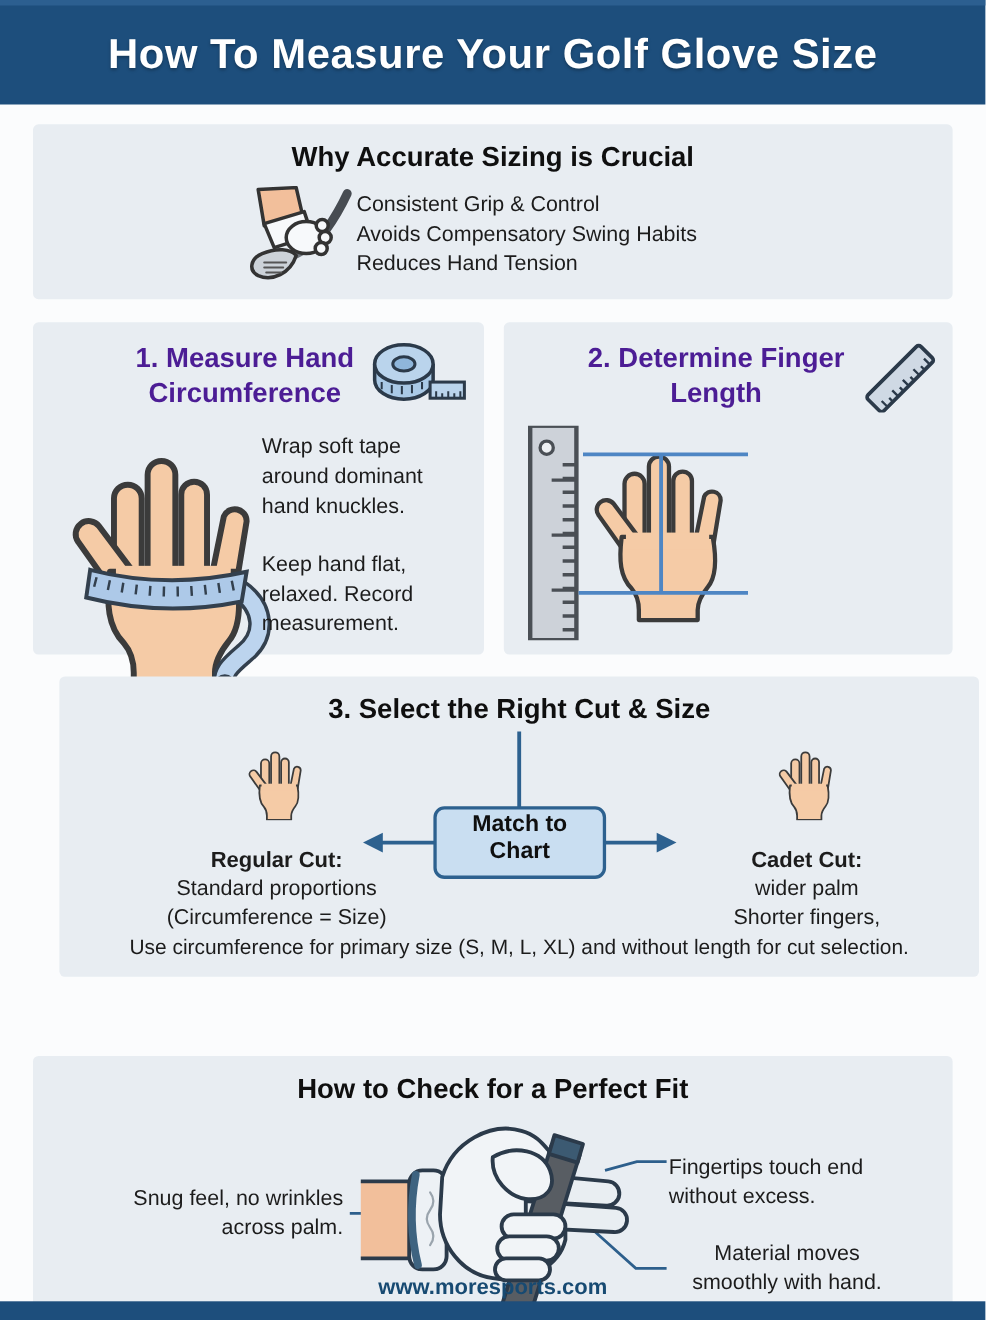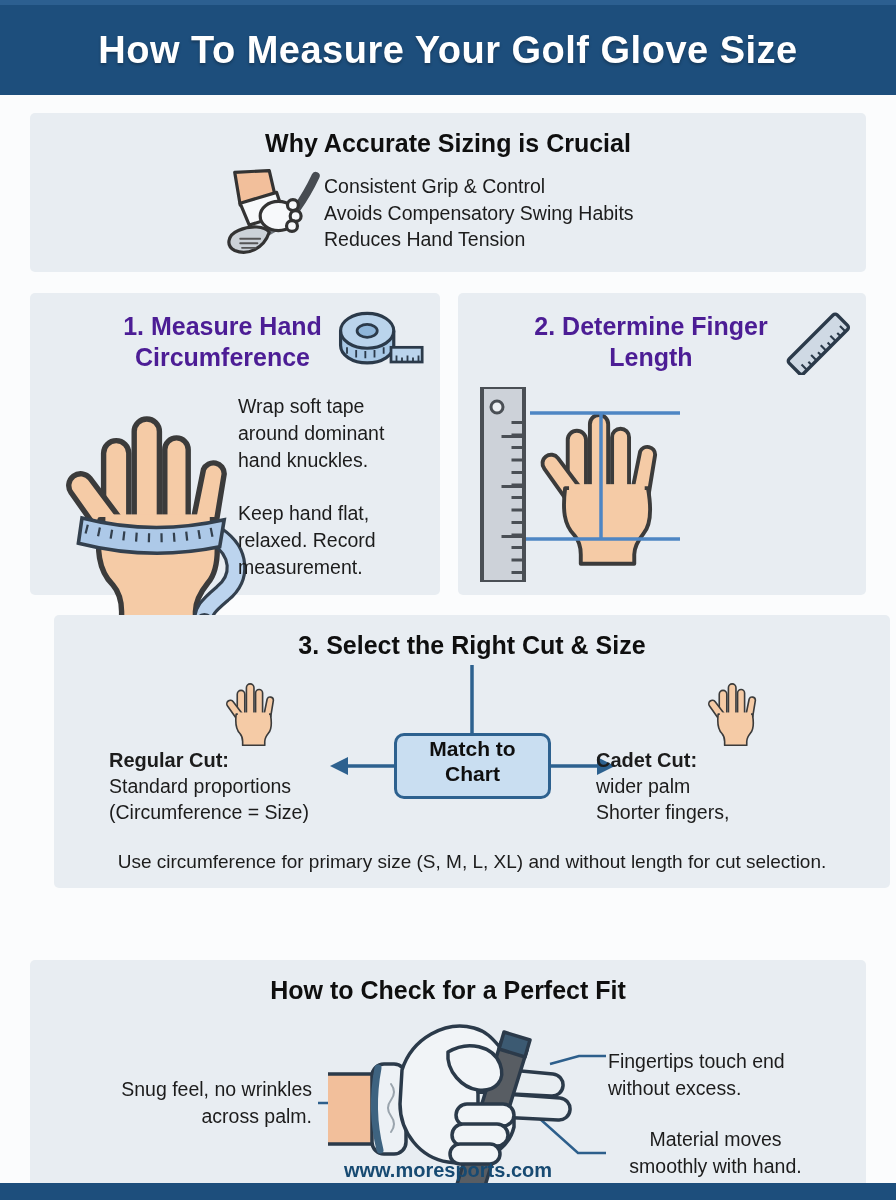--- a/index.html
+++ b/index.html
@@ -40,21 +40,21 @@
   .sel .sec-title{top:16px;}
   .flow{position:absolute;left:0;top:0;}
   .hand-small{position:absolute;top:58px;}
   .hand-left{left:166px;}
   .hand-right{left:648px;}
   .match-box{position:absolute;left:340px;top:118px;width:157px;height:66px;
              box-sizing:border-box;background:#c9def1;border:3px solid #2d618f;border-radius:10px;
              display:flex;align-items:flex-start;justify-content:center;}
   .match-box span{display:block;width:104px;text-align:center;font-size:21px;
                   font-weight:bold;line-height:25px;color:#0f0f0f;}
-  .cut-col{position:absolute;top:132px;font-size:19.5px;line-height:26px;}
+  .cut-col{position:absolute;top:154px;text-align:center;font-size:19.5px;line-height:26px;}
   .cut-left{left:55px;width:285px;}
   .cut-right{left:542px;width:275px;}
   .cut-head{font-weight:bold;font-size:20px;}
   .sel-note{position:absolute;left:0;top:236px;width:100%;text-align:center;font-size:19px;}
   
   .fit{left:30px;top:960px;width:836px;height:247px;}
   .fit .sec-title{top:16px;}
   .glove-illus{position:absolute;left:298px;top:52px;}
   .fit-label{font-size:19.5px;line-height:27px;position:absolute;}
   .fit-left{left:60px;width:222px;top:116px;text-align:right;}

